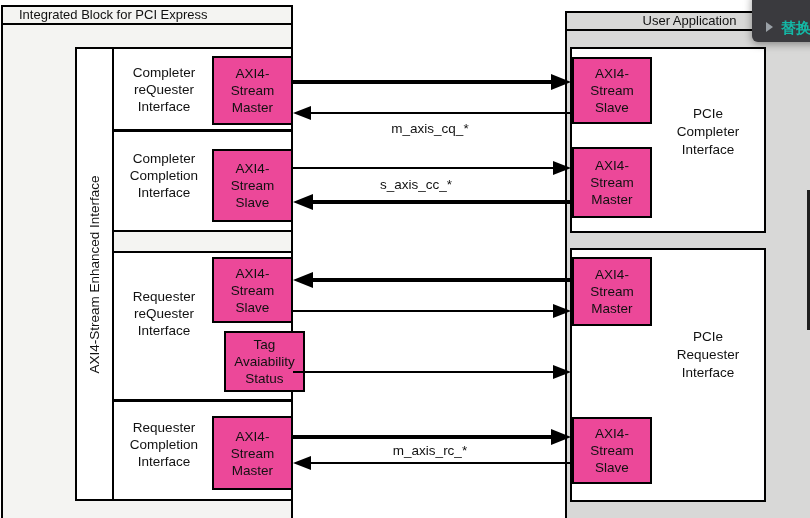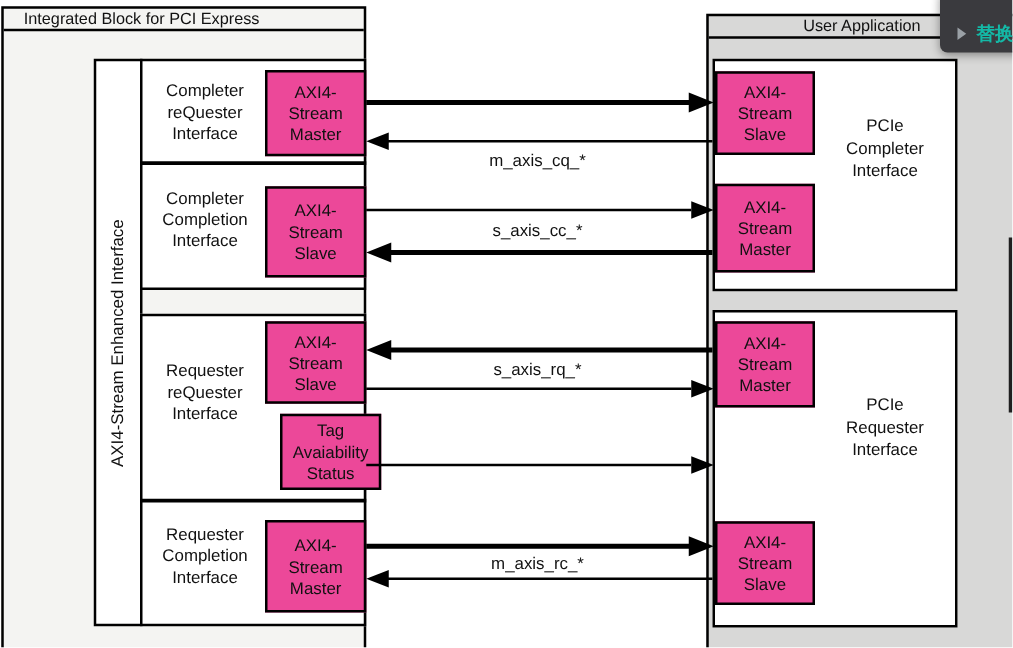--- a/index.html
+++ b/index.html
@@ -5,21 +5,21 @@
   html,body{margin:0;padding:0;background:#fff;}
   #canvas{position:relative;width:810px;height:518px;overflow:hidden;background:#ffffff;
           font-family:"Liberation Sans", sans-serif;color:#111;}
   .abs{position:absolute;box-sizing:border-box;}
   .panel{border:2px solid #000;}
   .hdr{box-sizing:border-box;border-bottom:2px solid #000;font-size:13px;line-height:16px;}
   .wbox{background:#fff;border:2px solid #000;}
   .port{background:#ec4899;border:2px solid #000;display:flex;align-items:center;justify-content:center;
         text-align:center;font-size:13.5px;line-height:17px;white-space:pre-line;}
   .seclabel{font-size:13.5px;line-height:17px;text-align:center;white-space:pre-line;}
-  .biglabel{font-size:13.5px;line-height:18px;text-align:center;white-space:pre-line;}
+  .biglabel{font-size:13.5px;line-height:18px;text-align:center;white-space:pre-line;margin-top:13px;}
   .siglabel{font-size:13.5px;text-align:center;width:200px;}
   .divider{background:#000;}
   .aline{position:absolute;background:#000;}
   .ahead{position:absolute;width:0;height:0;}
   .ahead.r.thick{border-top:8px solid transparent;border-bottom:8px solid transparent;border-left:20px solid #000;}
   .ahead.l.thick{border-top:8px solid transparent;border-bottom:8px solid transparent;border-right:20px solid #000;}
   .ahead.r.thin{border-top:7px solid transparent;border-bottom:7px solid transparent;border-left:18px solid #000;}
   .ahead.l.thin{border-top:7px solid transparent;border-bottom:7px solid transparent;border-right:18px solid #000;}
   .vtext{transform:rotate(-90deg);white-space:nowrap;font-size:13.5px;}
   #overlay{background:#3a3a3e;border-radius:6px;box-shadow:0 2px 8px rgba(0,0,0,.4);
@@ -101,27 +101,26 @@
 Slave</div>
 
   <div class="aline" style="left:293px;top:80px;width:260px;height:4px;"></div>
   <div class="ahead r thick" style="left:551px;top:74px;"></div>
   <div class="abs siglabel" style="left:330px;top:89px;margin-top:32px;">m_axis_cq_*</div>
   <div class="ahead l thin" style="left:293px;top:106px;"></div>
   <div class="aline" style="left:310px;top:112px;width:260px;height:2px;"></div>
 
   <div class="aline" style="left:293px;top:167px;width:260px;height:2px;"></div>
   <div class="ahead r thin" style="left:553px;top:161px;"></div>
-  <div class="abs siglabel" style="left:330px;top:177px;">s_axis_cc_*</div>
+  <div class="abs siglabel" style="left:316px;top:177px;">s_axis_cc_*</div>
   <div class="ahead l thick" style="left:293px;top:194px;"></div>
   <div class="aline" style="left:312px;top:200px;width:258px;height:4px;"></div>
 
   <div class="ahead l thick" style="left:293px;top:272px;"></div>
   <div class="aline" style="left:312px;top:278px;width:258px;height:4px;"></div>
-  <div class="abs siglabel" style="left:330px;top:288px;">s_axis_rq_*</div>
   <div class="aline" style="left:293px;top:310px;width:260px;height:2px;"></div>
   <div class="ahead r thin" style="left:553px;top:304px;"></div>
 
   <div class="aline" style="left:293px;top:371px;width:260px;height:2px;"></div>
   <div class="ahead r thin" style="left:553px;top:365px;"></div>
 
   <div class="aline" style="left:293px;top:435px;width:260px;height:4px;"></div>
   <div class="ahead r thick" style="left:551px;top:429px;"></div>
   <div class="abs siglabel" style="left:330px;top:443px;">m_axis_rc_*</div>
   <div class="ahead l thin" style="left:293px;top:456px;"></div>

